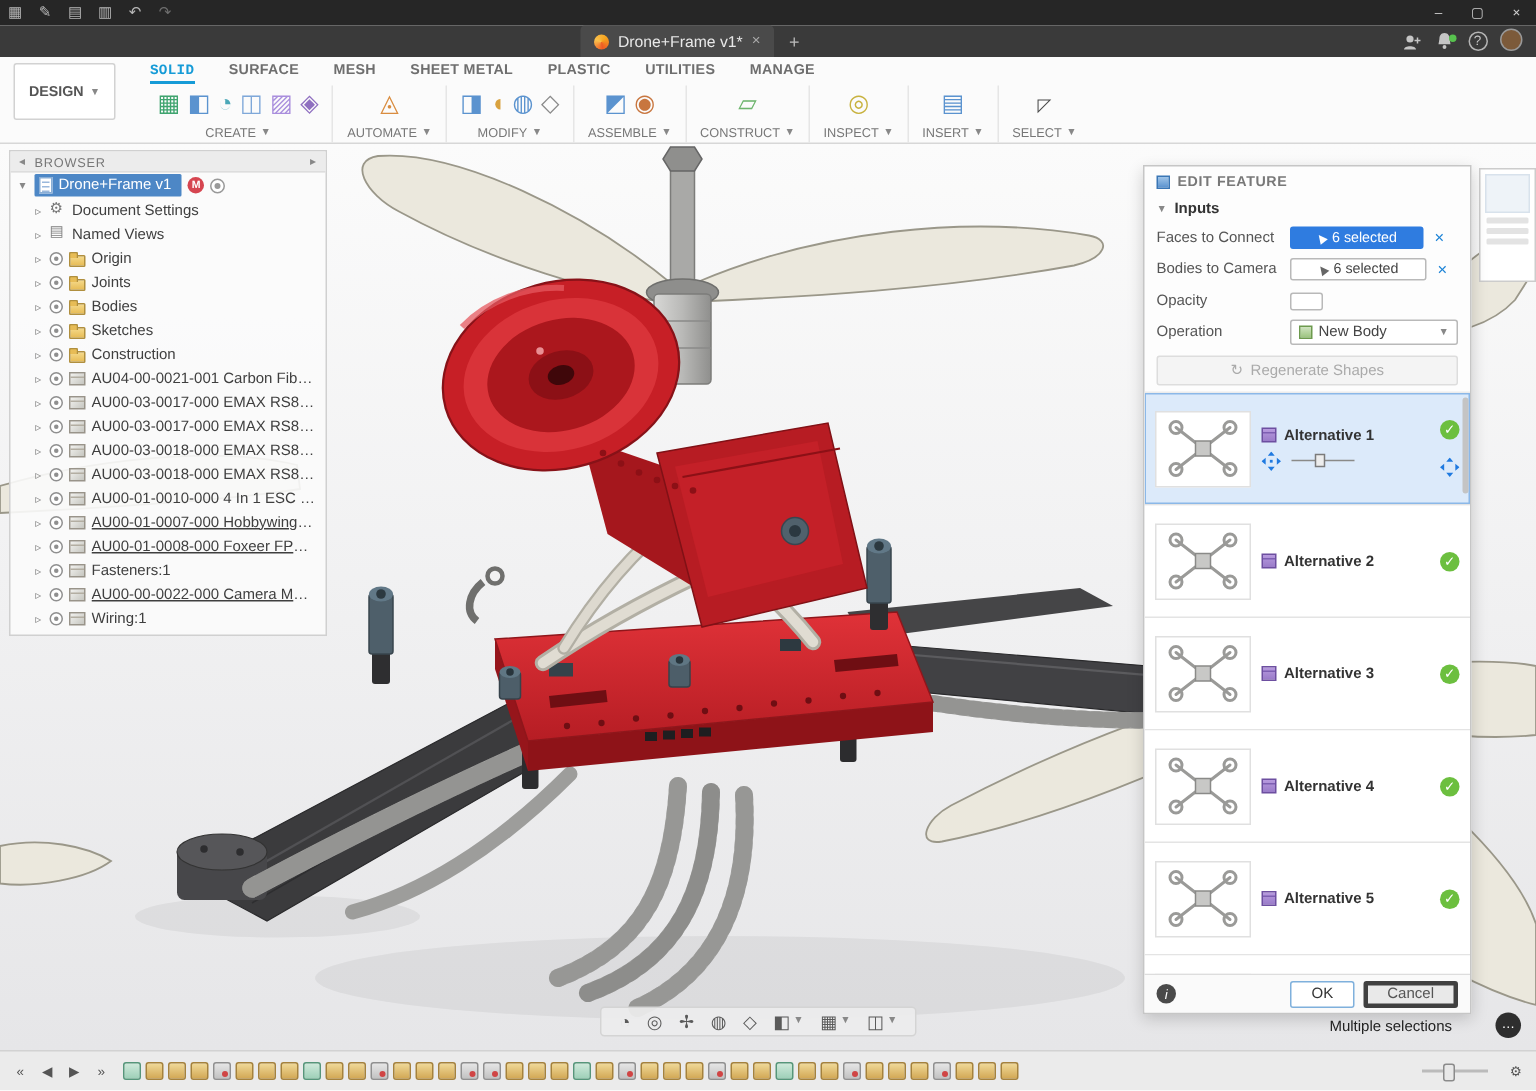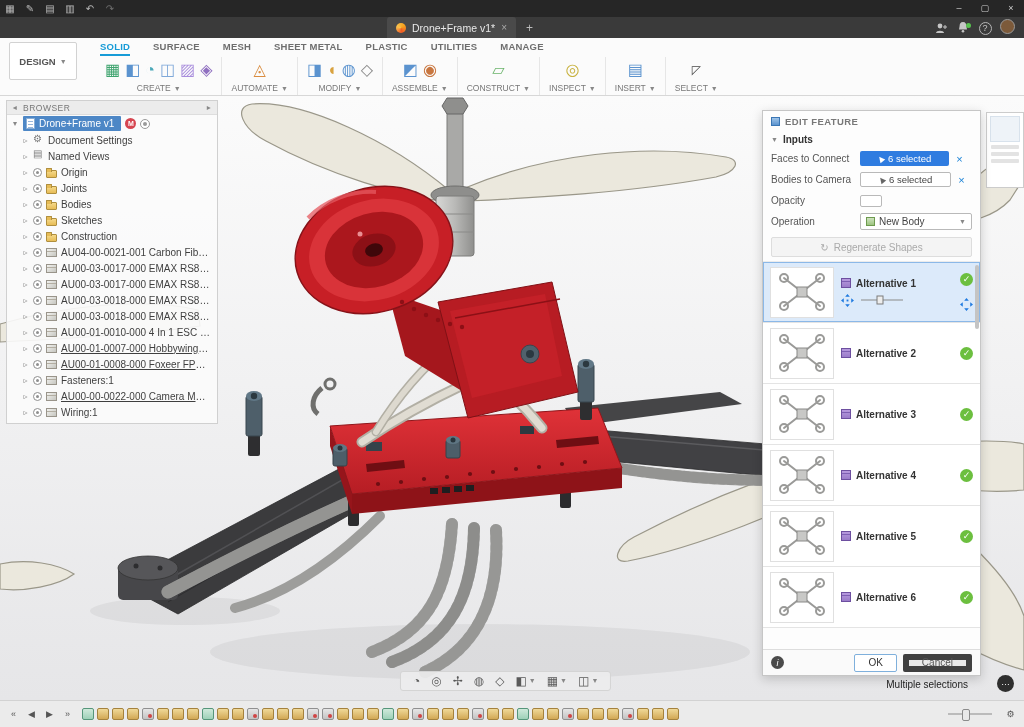--- a/index.html
+++ b/index.html
@@ -24,21 +24,21 @@
   .helpc { display:inline-block; width:13px; height:13px; border:1px solid #b5b5b5; border-radius:50%; font-size:9px; line-height:11px; color:#c5c5c5; }
   .avatar { display:inline-block; width:15px; height:15px; border-radius:50%; background:#7c5a3a; border:1px solid #999; }
   .belldot { position:absolute; top:2px; right:3px; width:5px; height:5px; border-radius:50%; background:#57c24e; }
 
   
   .ribbon { position:absolute; top:38px; left:0; right:0; height:58px; background:#fbfbfb; border-bottom:1px solid #d7d7d7; z-index:9; }
   .designbox { position:absolute; left:9px; top:4px; width:68px; height:38px; background:#fff; border:1px solid #d2d2d2; border-radius:2px; display:flex; align-items:center; justify-content:center; gap:4px; font-size:9.5px; color:#555; font-weight:bold; }
   .caret { font-size:7px; color:#888; }
   .rtabs { position:absolute; left:100px; top:1px; height:17px; display:flex; gap:23px; align-items:flex-end; }
   .rtab { font-size:9.5px; font-weight:bold; color:#6e6e6e; padding-bottom:2px; border-bottom:2px solid transparent; letter-spacing:.2px; white-space:nowrap; }
-  .rtab.active { color:#169bd7; border-color:#169bd7; }
+  .rtab.active { color:#169bd7; border-color:#169bd7;font-family:Liberation Mono, monospace; }
   .rgroups { position:absolute; left:96px; top:19px; height:38px; display:flex; }
   .rgroup { display:flex; flex-direction:column; align-items:center; justify-content:flex-start; padding:1px 9px 0; border-right:1px solid #e6e6e6; }
   .ricons { display:flex; align-items:center; gap:5px; height:24px; }
   .ri { font-size:16px; line-height:22px; }
   .ri.sm { font-size:12px; }
   .rlabel { font-size:8.5px; color:#777; margin-top:1px; display:flex; gap:3px; align-items:center; }
 
   
   .viewport { position:absolute; top:96px; left:0; width:1024px; height:604px; z-index:1; }
 
@@ -79,40 +79,40 @@
   .chip.blue { background:#2f7ce0; color:#fff; }
   .chip.white { background:#fff; color:#444; border:1px solid #b9b9b9; }
   .curs { width:0; height:0; border-left:3px solid transparent; border-right:3px solid transparent; border-bottom:6px solid #fff; transform:rotate(-38deg); }
   .curs.dark { border-bottom-color:#666; }
   .xbtn { color:#1a82d6; font-size:11px; margin-left:2px; }
   .opa-ctl { width:22px; height:12px; background:#fff; border:1px solid #b9b9b9; border-radius:2px; }
   .selbox { flex:1; height:17px; background:#fff; border:1px solid #b9b9b9; border-radius:2px; display:flex; align-items:center; padding:0 5px; gap:4px; }
   .selbox .sp { flex:1; }
   .regen { margin:5px 8px 4px; height:20px; border:1px solid #ddd; background:#f4f4f4; color:#aaa; border-radius:2px; display:flex; align-items:center; justify-content:center; gap:5px; }
   .alt-list { flex:1; overflow:hidden; border-top:1px solid #ececec; position:relative; }
-  .alt-row { height:61px; display:flex; align-items:center; gap:7px; padding:3px 7px; border-bottom:1px solid #e4e4e4; background:#fff; }
+  .alt-row { height:75px; display:flex; align-items:center; gap:7px; padding:3px 7px; border-bottom:1px solid #e4e4e4; background:#fff; }
   .alt-row.selected { background:#dceafa; box-shadow:inset 0 0 0 1px #8bb8e8; }
   .alt-thumb { width:64px; height:51px; background:#fff; border:1px solid #e0e0e0; display:flex; align-items:center; justify-content:center; }
   .alt-main { flex:1; display:flex; flex-direction:column; justify-content:center; gap:5px; }
   .alt-labelrow { display:flex; align-items:center; gap:5px; font-weight:bold; color:#333; }
   .pcube { width:10px; height:10px; background:linear-gradient(#b79ade,#9a7cc9); border:1px solid #6d4fa0; position:relative; }
   .pcube::before { content:""; position:absolute; left:0; right:0; top:2px; height:1px; background:#7d5fb2; }
   .alt-ctrl { display:none; align-items:center; gap:5px; }
   .alt-row.selected .alt-ctrl { display:flex; }
   .alt-right { display:flex; flex-direction:column; align-items:center; justify-content:center; gap:12px; align-self:stretch; padding:6px 0; }
   .gcheck { width:13px; height:13px; border-radius:50%; background:#6cbf3f; color:#fff; font-size:9px; line-height:13px; text-align:center; }
   .moveic { display:none; }
   .alt-row.selected .moveic { display:block; }
   .alt-scroll { position:absolute; right:1px; top:3px; width:4px; height:64px; background:#c4c4c4; border-radius:2px; }
   .ef-foot { height:26px; display:flex; align-items:center; gap:6px; padding:0 8px; border-top:1px solid #ddd; background:#fafafa; }
   .infoc { width:13px; height:13px; border-radius:50%; background:#4a4a4a; color:#fff; font-size:9px; font-style:italic; display:flex; align-items:center; justify-content:center; }
   .ef-foot .sp { flex:1; }
   .btn { height:18px; padding:0 13px; font-size:10px; display:flex; align-items:center; border-radius:2px; }
   .btn.ok { background:#fff; border:1px solid #7fb0dc; color:#333; }
-  .btn.cancel { background:#e9e9e9; border:6px solid #404040; color:#555; }
+  .btn.cancel { background:#e9e9e9; border:3px solid #404040; color:#555; }
 
   
   .stub { position:absolute; left:986px; top:112px; width:38px; height:76px; background:#fff; border:1px solid #ccc; z-index:4; padding:3px; }
   .stub .ln { height:4px; background:#e3e3e3; margin:3px 1px; border-radius:1px; }
   .stub .im { height:26px; background:#eef3f8; border:1px solid #d8e2ec; }
 
   
   .navbar { position:absolute; left:50%; transform:translateX(-53%); top:671px; height:20px; display:flex; align-items:center; gap:11px; padding:0 12px; background:rgba(237,237,237,0.92); border:1px solid #d4d4d4; border-radius:3px; z-index:7; color:#5a5a5a; font-size:12px; }
   .nico { display:flex; align-items:center; gap:2px; line-height:18px; }
   .status { position:absolute; right:56px; top:679px; font-size:10px; color:#222; z-index:7; }

